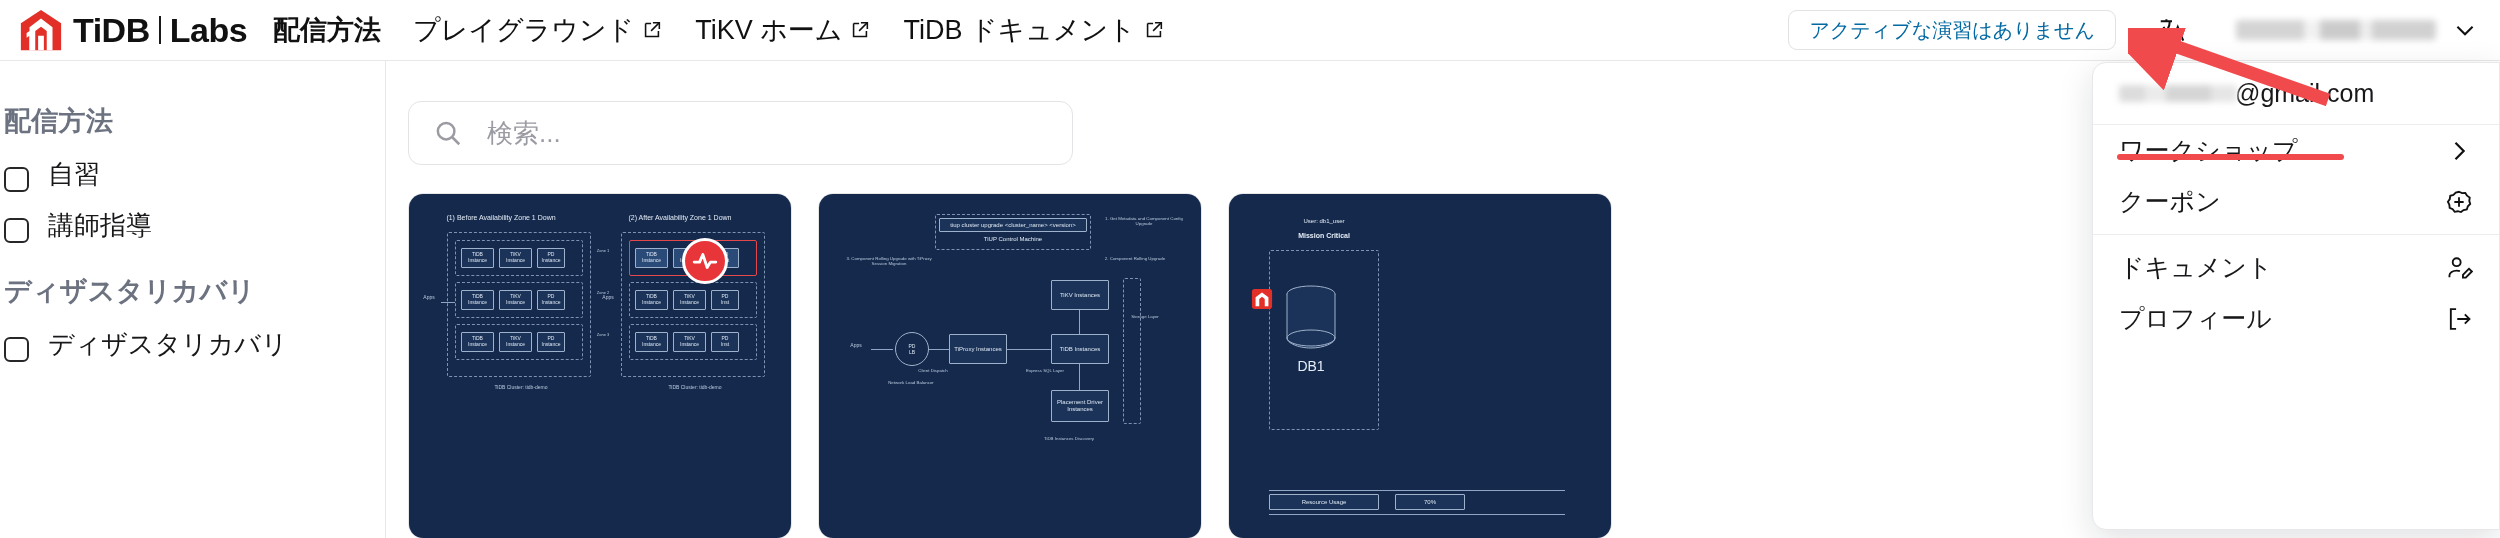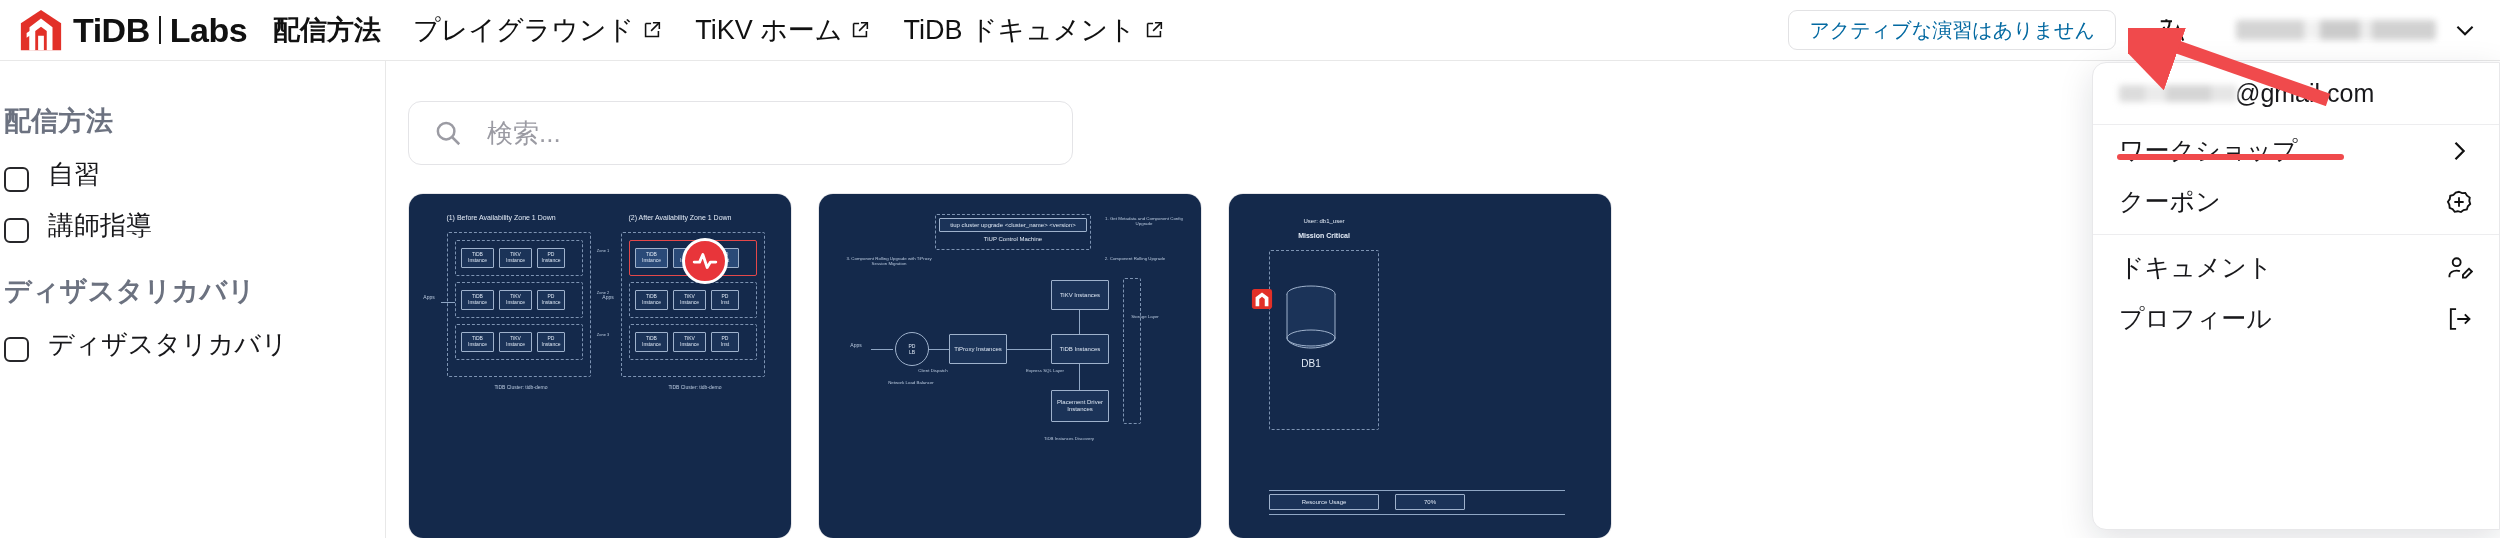--- a/index.html
+++ b/index.html
@@ -344,21 +344,21 @@
         <div class="card-thumb">
           <div class="thumb-inner">
             <div class="dg-txt" style="left:50px; top:24px; width:90px; font-size:6px;">User: db1_user</div>
             <div class="dg-txt" style="left:50px; top:38px; width:90px; font-size:7px; font-weight:700;">Mission Critical</div>
             <div class="dg-dash" style="left:40px; top:56px; width:110px; height:180px;"></div>
             <svg style="position:absolute; left:54px; top:88px;" width="56" height="70" viewBox="0 0 56 70">
               <ellipse cx="28" cy="12" rx="24" ry="8" fill="#1b3358" stroke="#9fb2cc"></ellipse>
               <path d="M4 12 V56 C4 61 15 66 28 66 C41 66 52 61 52 56 V12" fill="#1b3358" stroke="#9fb2cc"></path>
               <ellipse cx="28" cy="56" rx="24" ry="8" fill="none" stroke="#9fb2cc"></ellipse>
             </svg>
-            <div class="dg-txt" style="left:54px; top:164px; width:56px; font-size:10px;">DB1</div>
+            <div class="dg-txt" style="left:54px; top:164px; width:56px; font-size:14px;">DB1</div>
             <svg style="position:absolute; left:22px; top:94px;" width="22" height="22" viewBox="0 0 24 24">
               <rect x="1" y="1" width="22" height="22" rx="3" fill="#e23028"></rect>
               <path d="M12 5 L19 10 V20 H15 V12 L12 9.6 L9 12 V20 H5 V10 Z" fill="#fff"></path>
             </svg>
             <div class="dg-box" style="left:40px; top:300px; width:110px; height:16px; font-size:6px;">Resource Usage</div>
             <div class="dg-box" style="left:166px; top:300px; width:70px; height:16px; font-size:6px;">70%</div>
             <div class="dg-line" style="left:40px; top:296px; width:296px; height:1px;"></div>
             <div class="dg-line" style="left:40px; top:320px; width:296px; height:1px;"></div>
           </div>
         </div>

